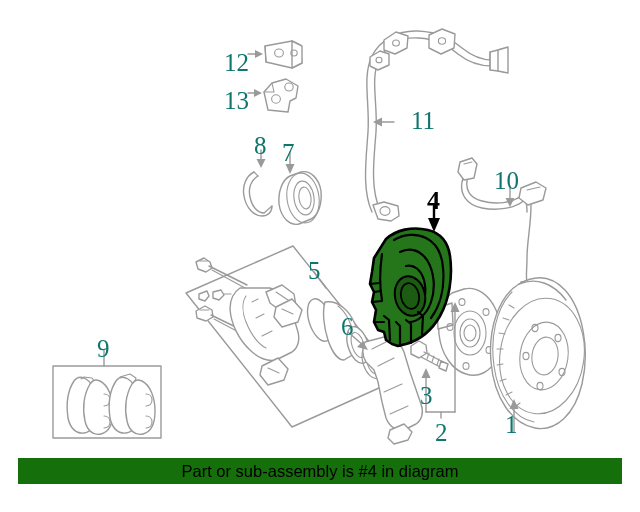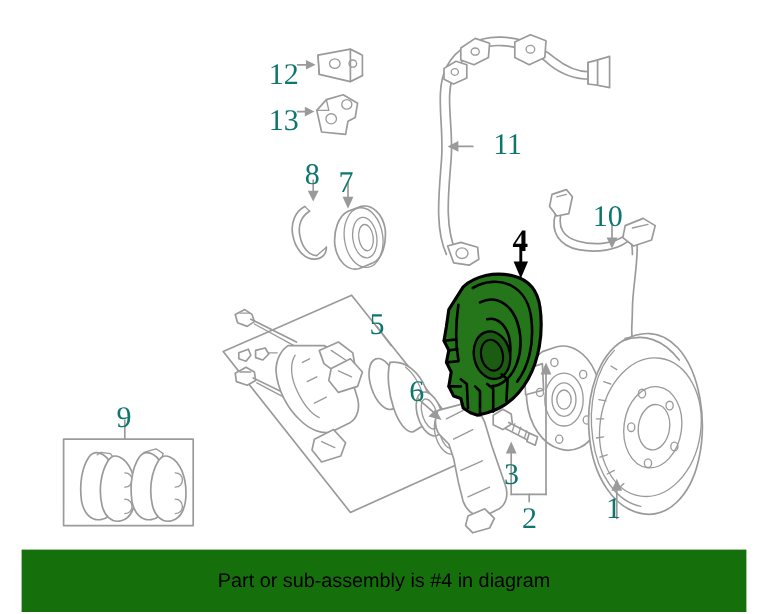--- a/index.html
+++ b/index.html
@@ -41,21 +41,21 @@
   .callout.highlight {
     color: #000000;
     font-weight: bold;
     font-size: 26px;
   }
   #notice-banner {
     position: absolute;
     left: 18px;
     top: 458px;
     width: 604px;
-    height: 52px;
+    height: 26px;
     background: #156f0b;
     color: #000000;
     display: flex;
     flex-direction: column;
     align-items: center;
     justify-content: center;
     font-family: "Liberation Sans", sans-serif;
     font-size: 16.5px;
     line-height: 20px;
     text-align: center;

